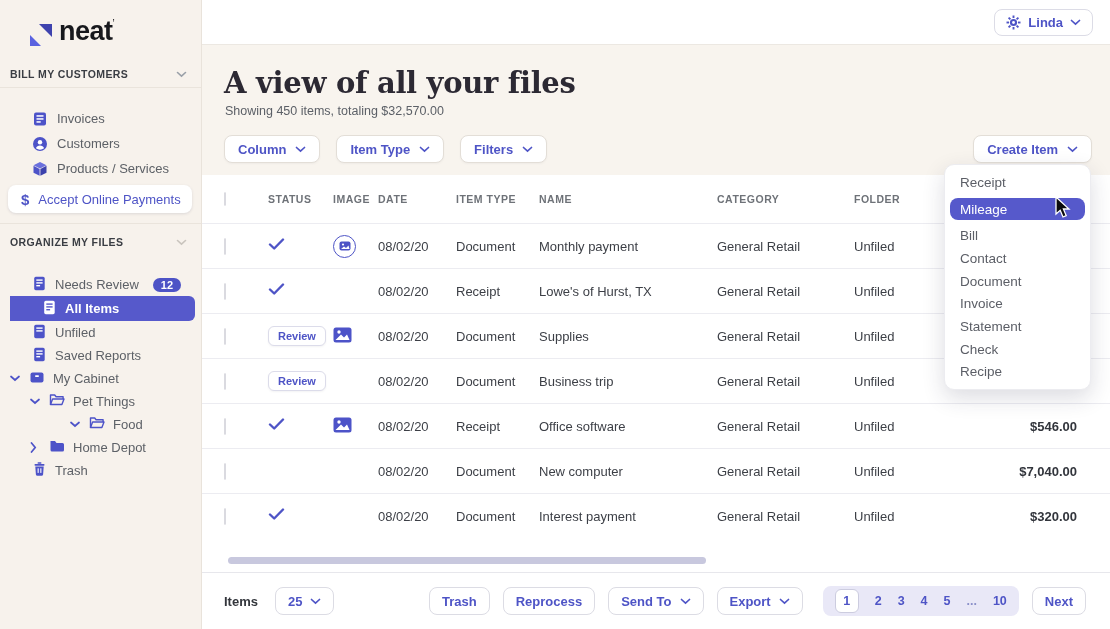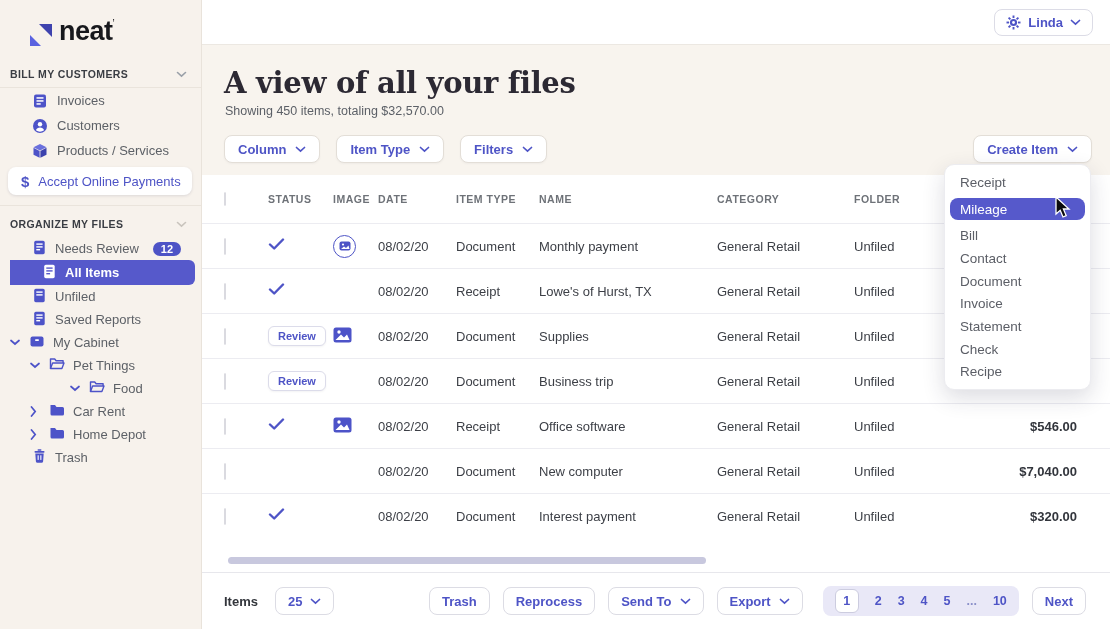--- a/index.html
+++ b/index.html
@@ -13,21 +13,21 @@
   .logo-mark { position:relative; width:22px; height:22px; margin-top:6px; }
   .logo-mark .tri-dark { position:absolute; right:0; top:0; width:0; height:0;
      border-left:13px solid transparent; border-top:13px solid #3f43ae; }
   .logo-mark .tri-light { position:absolute; left:0; bottom:0; width:0; height:0;
      border-right:11px solid transparent; border-bottom:11px solid #5a62e0; }
   .logo-text { font-size:27px; font-weight:700; color:#17181c; letter-spacing:-0.5px; line-height:1; }
   .logo-tm { font-size:10px; color:#17181c; vertical-align:top; }
 
   .section-header { display:flex; align-items:center; justify-content:space-between;
      padding:8px 14px 7px 10px; font-size:10.5px; font-weight:700; color:#3a3d43; letter-spacing:.4px;
-     border-bottom:1px solid #eae4dc; margin-bottom:0; }
+     border-bottom:1px solid #eae4dc; margin-bottom:18px; }
   .section-header.second { margin-top:10px; border-top:1px solid #eae4dc; border-bottom:none; padding-top:12px; }
 
   .side-item { display:flex; align-items:center; gap:9px; height:25px; padding-left:32px;
      font-size:13px; color:#5d6167; cursor:pointer; }
   .side-item .ic { width:16px; height:16px; display:flex; align-items:center; justify-content:center; flex:none; }
   .pay-card { display:flex; align-items:center; gap:9px; height:28px; margin:4px 9px 4px 8px;
      background:#fff; border-radius:8px; box-shadow:0 1px 3px rgba(60,60,90,.14);
      padding-left:13px; font-size:13px; color:#4e54c6; font-weight:400; cursor:pointer; }
   .pay-card .dollar { color:#4e54c6; font-weight:700; font-size:15px; }
 
@@ -228,31 +228,20 @@
       <span class="chev">
           <svg width="10" height="7">
             <path d="M1 1.5 L5 5 L9 1.5" stroke="#4d53c8" stroke-width="1.7" fill="none" stroke-linecap="round"></path>
           </svg>
         </span>
       <span class="ic"><svg width="16" height="14">
             <path d="M1.5 11.5 V2 h4.2 l1.4 1.8 h7 V6" stroke="#4d53c8" stroke-width="1.4" fill="none" stroke-linejoin="round"></path>
             <path d="M1.5 11.5 L3.6 6 h11.4 l-2.1 5.5 z" stroke="#4d53c8" stroke-width="1.4" fill="none" stroke-linejoin="round"></path>
           </svg></span>
       <span>Food</span>
-    </div>
-    <div class="tree-item ind1">
-      <span class="chev">
-          <svg width="7" height="11">
-            <path d="M1.5 1 L5.2 5.5 L1.5 10" stroke="#4d53c8" stroke-width="1.7" fill="none" stroke-linecap="round"></path>
-          </svg>
-        </span>
-      <span class="ic"><svg width="16" height="14">
-            <path d="M1.5 2 h4.5 l1.5 1.9 h6 a1.5 1.5 0 0 1 1.5 1.5 v5.6 a1.5 1.5 0 0 1 -1.5 1.5 h-10.5 a1.5 1.5 0 0 1 -1.5 -1.5 z" fill="#4d53c8"></path>
-          </svg></span>
-      <span>Car Rent</span>
     </div>
     <div class="tree-item ind1">
       <span class="chev">
           <svg width="7" height="11">
             <path d="M1.5 1 L5.2 5.5 L1.5 10" stroke="#4d53c8" stroke-width="1.7" fill="none" stroke-linecap="round"></path>
           </svg>
         </span>
       <span class="ic"><svg width="16" height="14">
             <path d="M1.5 2 h4.5 l1.5 1.9 h6 a1.5 1.5 0 0 1 1.5 1.5 v5.6 a1.5 1.5 0 0 1 -1.5 1.5 h-10.5 a1.5 1.5 0 0 1 -1.5 -1.5 z" fill="#4d53c8"></path>
           </svg></span>

